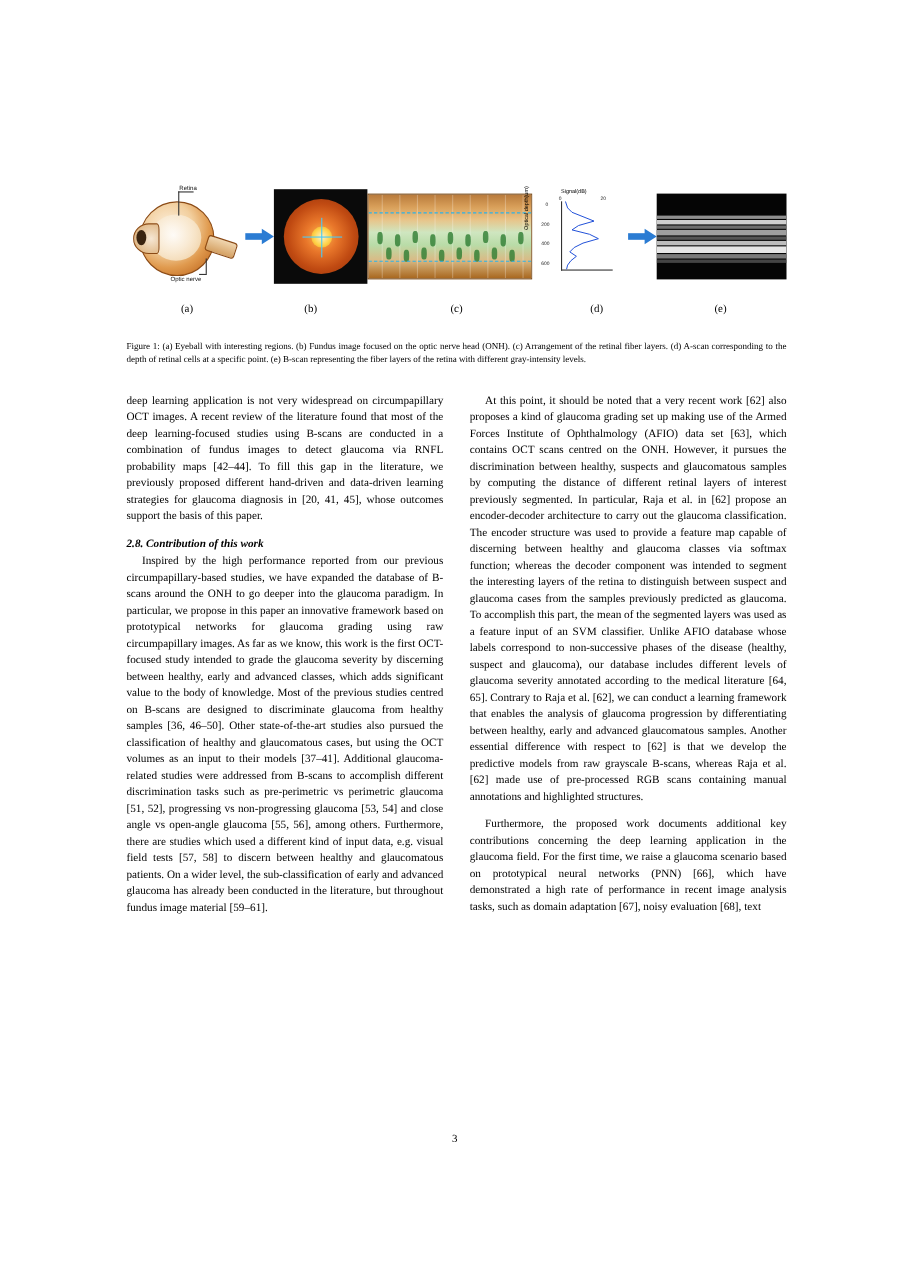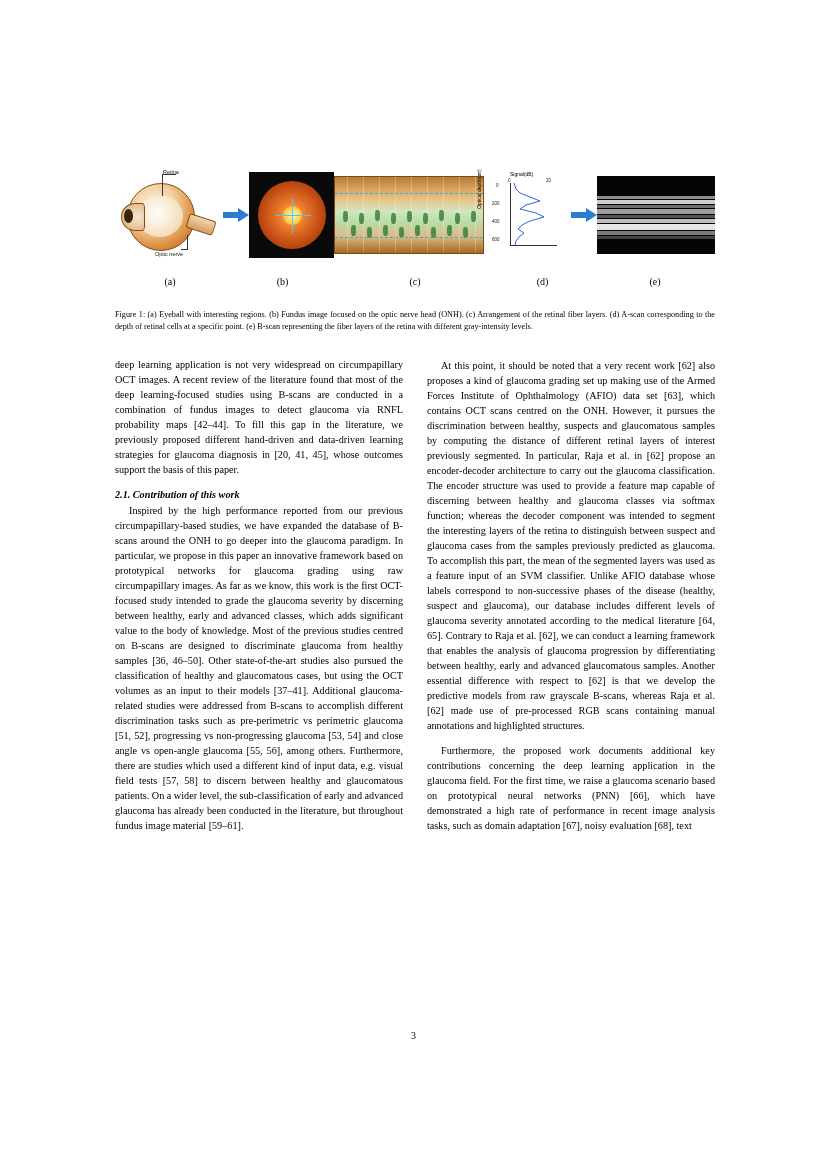--- a/index.html
+++ b/index.html
@@ -255,21 +255,20 @@
     line-height: 1.42;
     text-align: justify;
     color: #000;
   }
 
   
   .columns {
     margin-top: 26px;
     display: flex;
     gap: 24px;
-    align-items: flex-end;
   }
   .col {
     width: 288px;
   }
   .col p {
     margin: 0;
     font-size: 10.2px;
     line-height: 1.47;
     text-align: justify;
     text-indent: 14px;
@@ -390,21 +389,21 @@
       <span style="width:150px">(c)</span>
       <span style="width:100px">(d)</span>
       <span style="width:120px">(e)</span>
     </div>
 
     <div class="figure-caption">Figure 1: (a) Eyeball with interesting regions. (b) Fundus image focused on the optic nerve head (ONH). (c) Arrangement of the retinal fiber layers. (d) A-scan corresponding to the depth of retinal cells at a specific point. (e) B-scan representing the fiber layers of the retina with different gray-intensity levels.</div>
 
     <div class="columns">
       <div class="col">
         <p class="no-indent">deep learning application is not very widespread on circumpapillary OCT images. A recent review of the literature found that most of the deep learning-focused studies using B-scans are conducted in a combination of fundus images to detect glaucoma via RNFL probability maps [42–44]. To fill this gap in the literature, we previously proposed different hand-driven and data-driven learning strategies for glaucoma diagnosis in [20, 41, 45], whose outcomes support the basis of this paper.</p>
-        <div class="section-head">2.1. Contribution of this work</div>
+        <div class="section-head">2.8. Contribution of this work</div>
         <p>Inspired by the high performance reported from our previous circumpapillary-based studies, we have expanded the database of B-scans around the ONH to go deeper into the glaucoma paradigm. In particular, we propose in this paper an innovative framework based on prototypical networks for glaucoma grading using raw circumpapillary images. As far as we know, this work is the first OCT-focused study intended to grade the glaucoma severity by discerning between healthy, early and advanced classes, which adds significant value to the body of knowledge. Most of the previous studies centred on B-scans are designed to discriminate glaucoma from healthy samples [36, 46–50]. Other state-of-the-art studies also pursued the classification of healthy and glaucomatous cases, but using the OCT volumes as an input to their models [37–41]. Additional glaucoma-related studies were addressed from B-scans to accomplish different discrimination tasks such as pre-perimetric vs perimetric glaucoma [51, 52], progressing vs non-progressing glaucoma [53, 54] and close angle vs open-angle glaucoma [55, 56], among others. Furthermore, there are studies which used a different kind of input data, e.g. visual field tests [57, 58] to discern between healthy and glaucomatous patients. On a wider level, the sub-classification of early and advanced glaucoma has already been conducted in the literature, but throughout fundus image material [59–61].</p>
       </div>
       <div class="col">
         <p>At this point, it should be noted that a very recent work [62] also proposes a kind of glaucoma grading set up making use of the Armed Forces Institute of Ophthalmology (AFIO) data set [63], which contains OCT scans centred on the ONH. However, it pursues the discrimination between healthy, suspects and glaucomatous samples by computing the distance of different retinal layers of interest previously segmented. In particular, Raja et al. in [62] propose an encoder-decoder architecture to carry out the glaucoma classification. The encoder structure was used to provide a feature map capable of discerning between healthy and glaucoma classes via softmax function; whereas the decoder component was intended to segment the interesting layers of the retina to distinguish between suspect and glaucoma cases from the samples previously predicted as glaucoma. To accomplish this part, the mean of the segmented layers was used as a feature input of an SVM classifier. Unlike AFIO database whose labels correspond to non-successive phases of the disease (healthy, suspect and glaucoma), our database includes different levels of glaucoma severity annotated according to the medical literature [64, 65]. Contrary to Raja et al. [62], we can conduct a learning framework that enables the analysis of glaucoma progression by differentiating between healthy, early and advanced glaucomatous samples. Another essential difference with respect to [62] is that we develop the predictive models from raw grayscale B-scans, whereas Raja et al. [62] made use of pre-processed RGB scans containing manual annotations and highlighted structures.</p>
         <div class="gap"></div>
         <p>Furthermore, the proposed work documents additional key contributions concerning the deep learning application in the glaucoma field. For the first time, we raise a glaucoma scenario based on prototypical neural networks (PNN) [66], which have demonstrated a high rate of performance in recent image analysis tasks, such as domain adaptation [67], noisy evaluation [68], text</p>
       </div>
     </div>
 
   </div>

